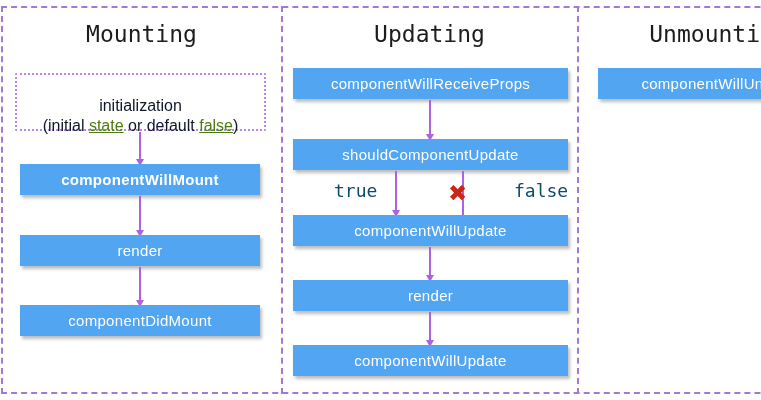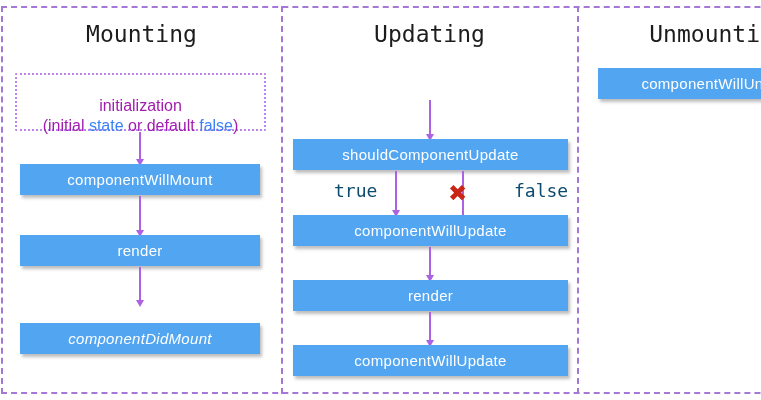--- a/index.html
+++ b/index.html
@@ -33,35 +33,35 @@
   .ptitle-2{left:281px;width:297px;}
   .ptitle-3{left:577px;width:283px;}
 
   .note-box{
     position:absolute;left:15px;top:73px;width:251px;height:58px;
     box-sizing:border-box;
     border:2px dotted #BC84EC;border-radius:2px;
     display:flex;flex-direction:column;align-items:center;justify-content:center;
     font-size:16px;line-height:20px;white-space:nowrap;
   }
-  .seg-purple{color:#a21caf;margin-top:28px;}
-  .seg-red{color:#3b82f6;}
+  .seg-purple{color:#0f172a;margin-top:28px;}
+  .seg-red{color:#4d7c0f;text-decoration:underline;}
 
   .bbox{
     position:absolute;height:31px;
     background:#52A5F0;color:#FFFFFF;
     display:flex;align-items:center;justify-content:center;
     font-size:15px;letter-spacing:.3px;white-space:nowrap;
     box-shadow:2px 3px 3px rgba(110,110,110,.45);
   }
   .col1-box{left:20px;width:240px;}
   .col2-box{left:293px;width:275px;}
-  .b-cwm{top:164px;}
+  .b-cwm{top:164px;font-weight:bold;}
   .b-render1{top:235px;}
-  .b-cdm{top:323px;font-style:italic;}
+  .b-cdm{top:305px;}
   .b-cwrp{top:68px;}
   .b-scu{top:139px;}
   .b-cwu{top:215px;}
   .b-render2{top:280px;}
   .b-cdu{top:345px;}
   .b-cwun{left:598px;top:68px;width:252px;}
 
   .flow-line{
     position:absolute;width:2px;background:#AC62E3;
   }
@@ -113,20 +113,21 @@
 
   <div class="flow-line with-head a-init"></div>
   <div class="bbox col1-box b-cwm">componentWillMount</div>
   <div class="flow-line with-head a-cwm"></div>
   <div class="bbox col1-box b-render1">render</div>
   <div class="flow-line with-head a-render1"></div>
   <div class="bbox col1-box b-cdm">componentDidMount</div>
 
   <div class="ptitle ptitle-2">Updating</div>
 
+  <div class="bbox col2-box b-cwrp">componentWillReceiveProps</div>
   <div class="flow-line with-head a-cwrp"></div>
   <div class="bbox col2-box b-scu">shouldComponentUpdate</div>
 
   <div class="branch-label lbl-true">true</div>
   <div class="flow-line with-head a-true"></div>
   <div class="flow-line l-false"></div>
   <div class="x-mark">✖</div>
   <div class="branch-label lbl-false">false</div>
 
   <div class="bbox col2-box b-cwu">componentWillUpdate</div>

